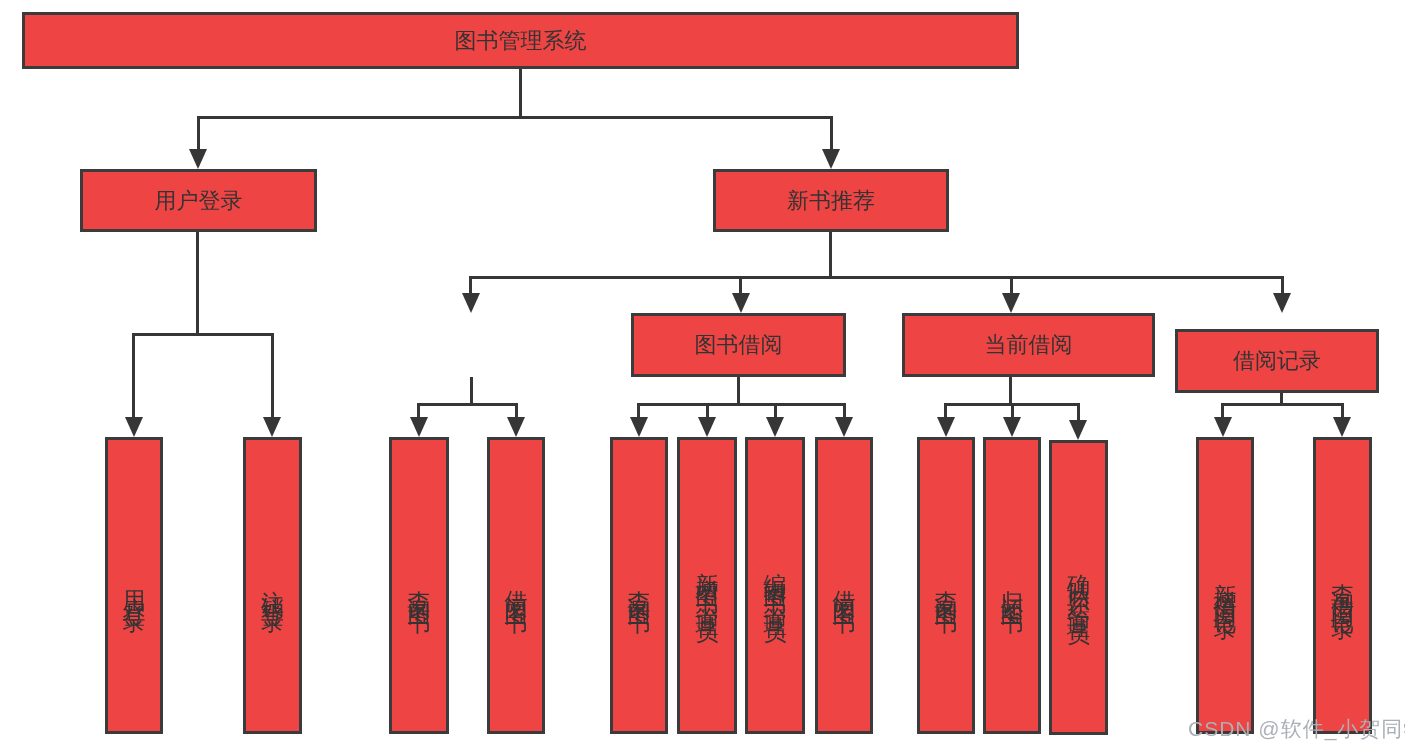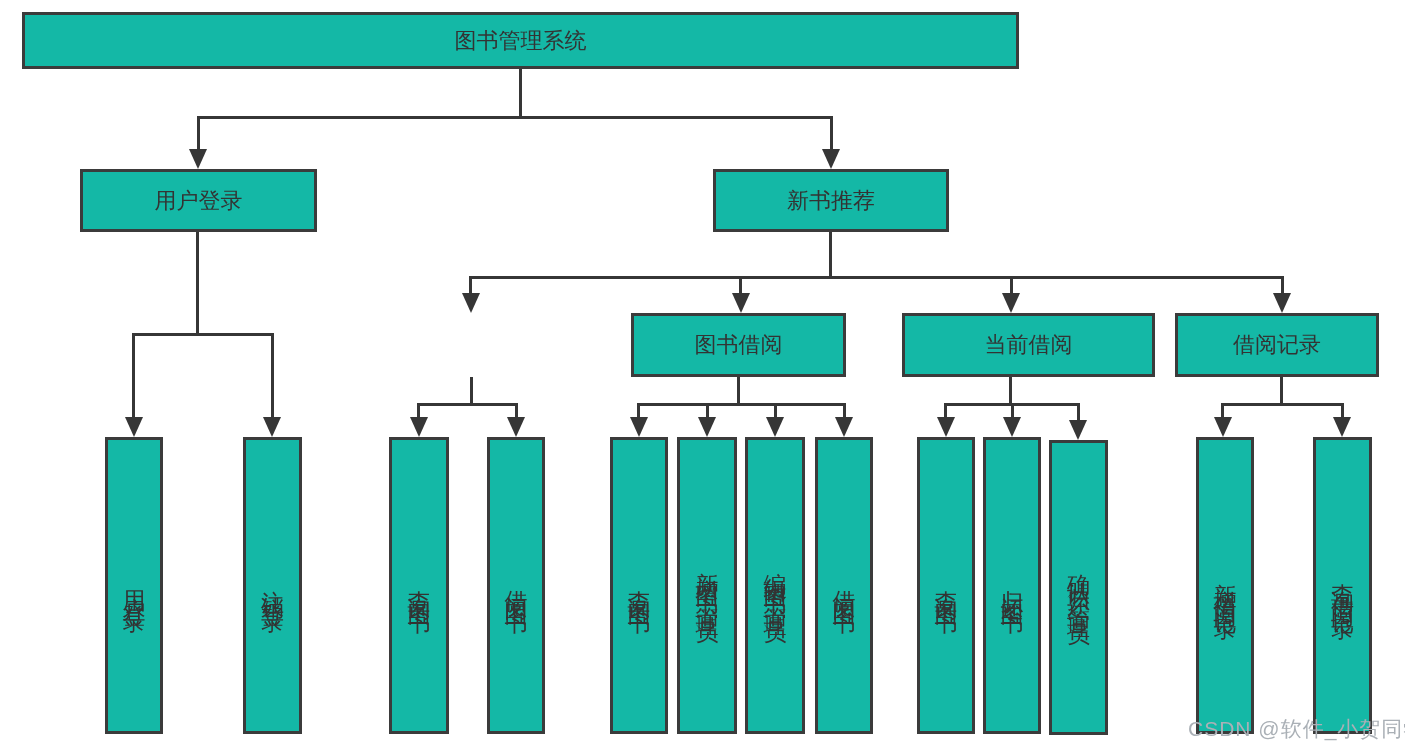--- a/index.html
+++ b/index.html
@@ -1,21 +1,21 @@
 <!DOCTYPE html>
 <html><head>
 <meta charset="utf-8">
 <style>
   html,body{margin:0;padding:0;background:#fff;}
   .canvas{
     position:relative;width:1405px;height:747px;background:#ffffff;overflow:hidden;
     font-family:"Liberation Sans","DejaVu Sans",sans-serif;color:#333333;
   }
   .box{
-    position:absolute;box-sizing:border-box;background:#14b8a6;
+    position:absolute;box-sizing:border-box;background:#ef4444;
     border:3px solid #3b3b3b;display:flex;align-items:center;justify-content:center;
     font-size:22px;color:#333333;text-align:center;white-space:nowrap;z-index:2;
   }
   .vbox{
     writing-mode:vertical-rl;letter-spacing:7px;font-size:23px;line-height:1;
   }
   .hline,.vline{position:absolute;background:#363636;z-index:1;}
   .hline{height:3px;}
   .vline{width:3px;}
   .arr{
@@ -58,21 +58,21 @@
   <div class="arr" style="left:462px;top:293px"></div>
   <div class="vline" style="left:739px;top:276px;height:20px"></div>
   <div class="arr" style="left:732px;top:293px"></div>
   <div class="vline" style="left:1010px;top:276px;height:20px"></div>
   <div class="arr" style="left:1002px;top:293px"></div>
   <div class="vline" style="left:1281px;top:276px;height:20px"></div>
   <div class="arr" style="left:1273px;top:293px"></div>
 
   <div class="box" style="left:631px;top:313px;width:215px;height:64px">图书借阅</div>
   <div class="box" style="left:902px;top:313px;width:253px;height:64px">当前借阅</div>
-  <div class="box" style="left:1175px;top:313px;width:204px;height:64px">借阅记录</div>
+  <div class="box" style="left:1175px;top:329px;width:204px;height:64px">借阅记录</div>
 
   <div class="vline" style="left:470px;top:377px;height:28px"></div>
   <div class="hline" style="left:417px;top:403px;width:101px"></div>
   <div class="vline" style="left:417px;top:403px;height:18px"></div>
   <div class="arr" style="left:410px;top:417px"></div>
   <div class="vline" style="left:515px;top:403px;height:18px"></div>
   <div class="arr" style="left:507px;top:417px"></div>
 
   <div class="vline" style="left:737px;top:377px;height:28px"></div>
   <div class="hline" style="left:637px;top:403px;width:209px"></div>

